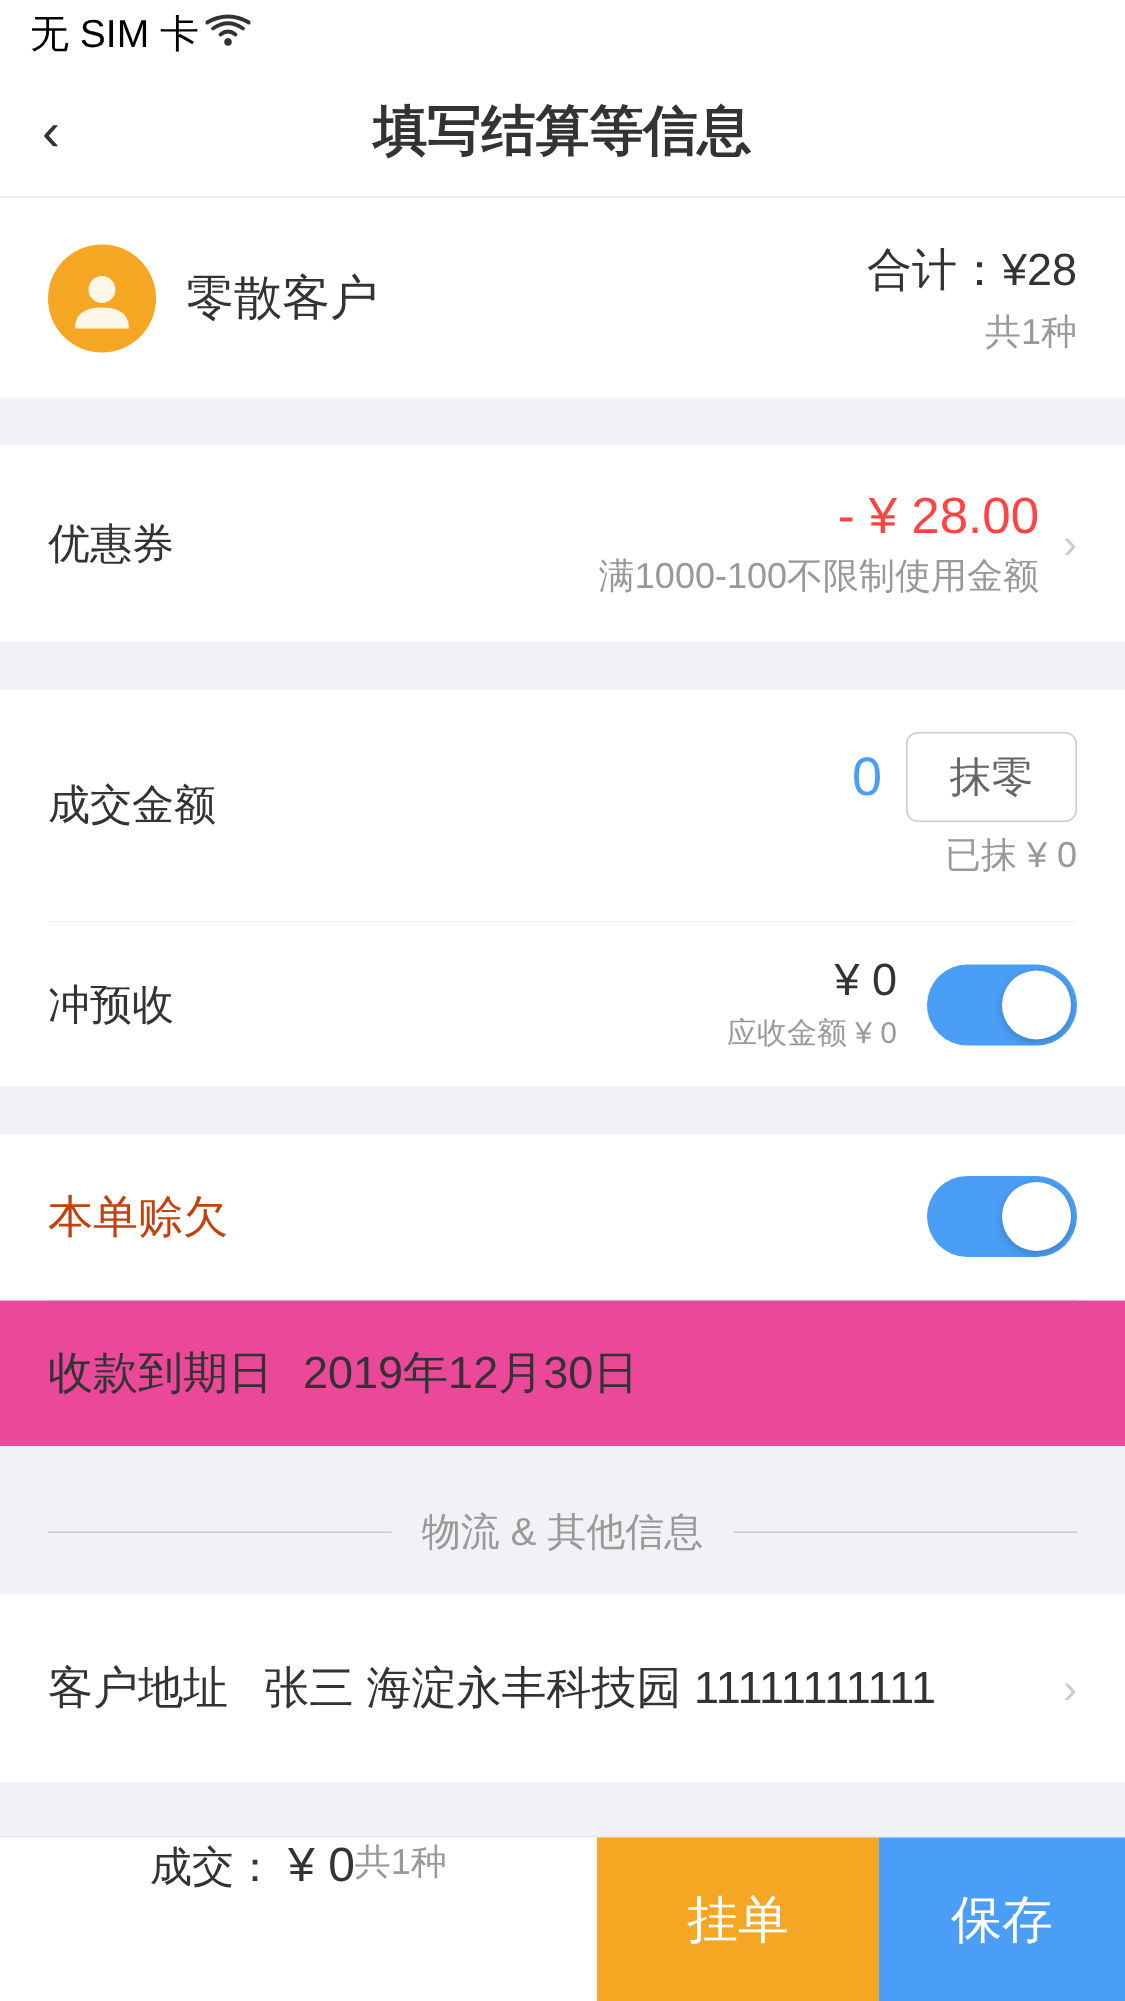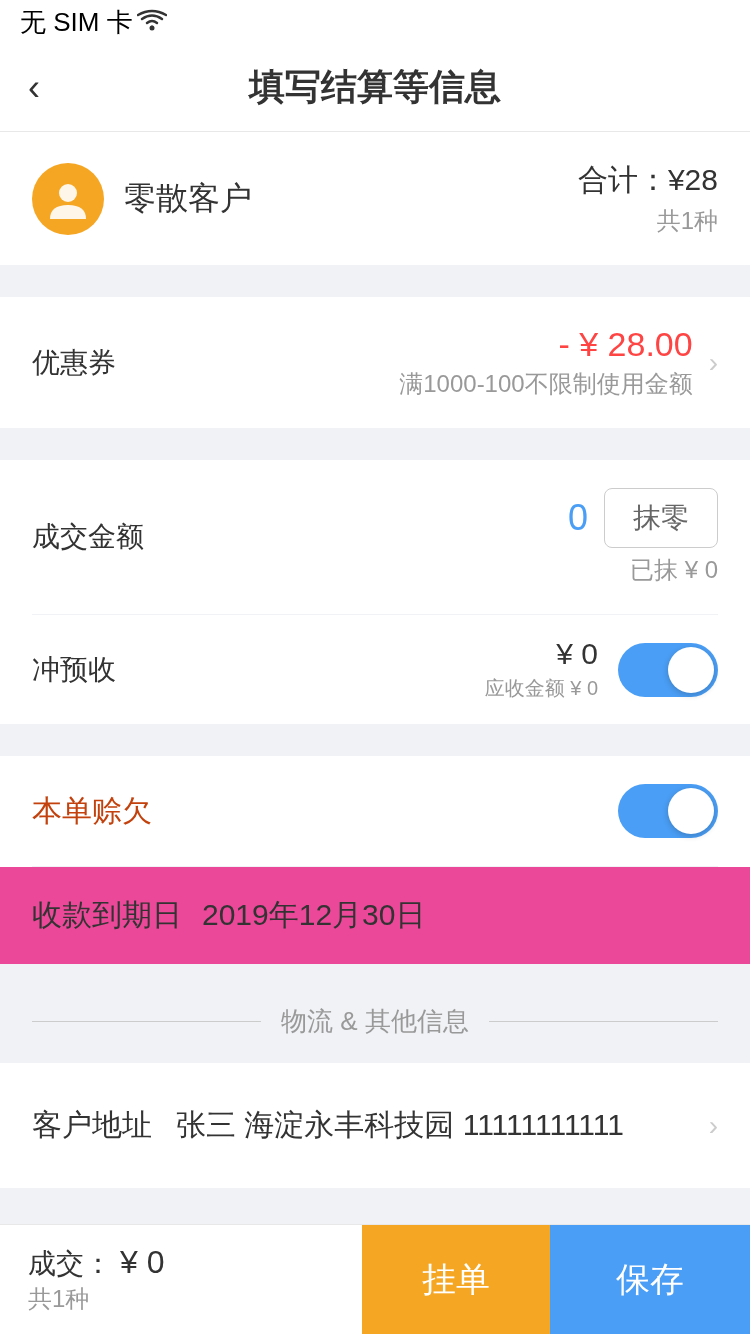--- a/index.html
+++ b/index.html
@@ -345,21 +345,20 @@
       width: 750px;
       height: 110px;
       background: #fff;
       display: flex;
       align-items: stretch;
       border-top: 1px solid #e8e8e8;
     }
     .bottom-info {
       flex: 1;
       display: flex;
-      flex-direction: column;
       justify-content: center;
       padding: 0 28px;
     }
     .bottom-total-label {
       font-size: 28px;
       color: #333;
     }
     .bottom-total-value {
       font-size: 32px;
       color: #333;
@@ -374,21 +373,21 @@
       background: #f5a623;
       display: flex;
       align-items: center;
       justify-content: center;
       font-size: 34px;
       color: #fff;
       font-weight: 500;
       cursor: pointer;
     }
     .btn-save {
-      width: 200px;
+      width: 164px;
       background: #4a9ef5;
       display: flex;
       align-items: center;
       justify-content: center;
       font-size: 34px;
       color: #fff;
       font-weight: 500;
       cursor: pointer;
     }
   </style>

